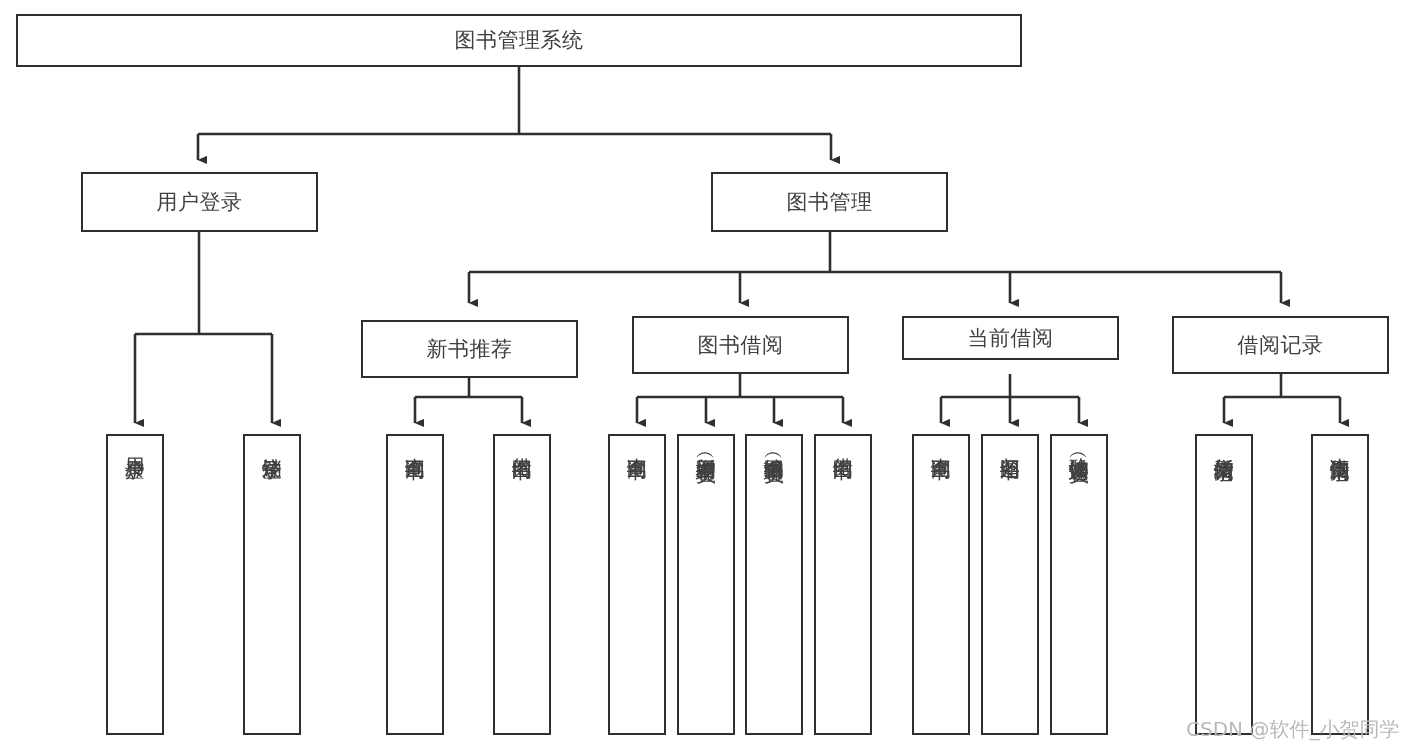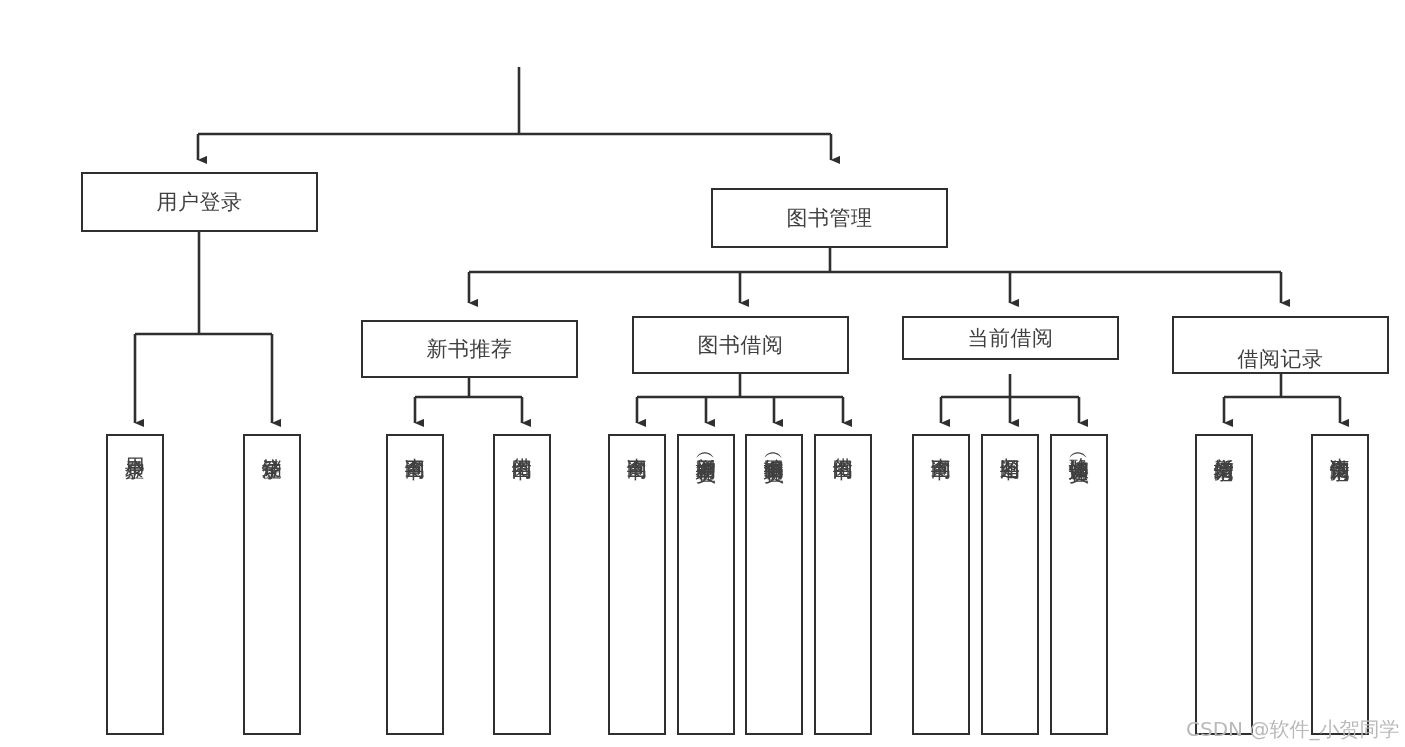--- a/index.html
+++ b/index.html
@@ -125,42 +125,45 @@
       <path d="M1010,397 L1010,423" marker-end="url(#arrowhead)"></path>
       <path d="M1079,397 L1079,423" marker-end="url(#arrowhead)"></path>
 
       <path d="M1281,374 L1281,397"></path>
       <path d="M1224,397 L1340,397"></path>
       <path d="M1224,397 L1224,423" marker-end="url(#arrowhead)"></path>
       <path d="M1340,397 L1340,423" marker-end="url(#arrowhead)"></path>
     </g>
   </svg>
 
+  <div class="node horizontal" style="left:16px; top:14px; width:1006px; height:53px;">
+    <span class="node-label">图书管理系统</span>
+  </div>
 
   <div class="node horizontal" style="left:81px; top:172px; width:237px; height:60px;">
     <span class="node-label">用户登录</span>
   </div>
 
-  <div class="node horizontal" style="left:711px; top:188px; width:237px; height:60px;">
+  <div class="node horizontal" style="left:711px; top:172px; width:237px; height:60px;">
     <span class="node-label">图书管理</span>
   </div>
 
   <div class="node horizontal" style="left:361px; top:320px; width:217px; height:58px;">
     <span class="node-label">新书推荐</span>
   </div>
 
   <div class="node horizontal" style="left:632px; top:316px; width:217px; height:58px;text-align:right;">
     <span class="node-label">图书借阅</span>
   </div>
 
   <div class="node horizontal" style="left:902px; top:316px; width:217px; height:44px;">
     <span class="node-label">当前借阅</span>
   </div>
 
-  <div class="node horizontal" style="left:1172px; top:316px; width:217px; height:58px;align-items:flex-end;">
+  <div class="node horizontal" style="left:1172px; top:316px; width:217px; height:58px;">
     <span class="node-label">借阅记录</span>
   </div>
 
   <div class="node vertical" style="left:106px; top:434px; width:58px; height:301px;">
     <span class="node-label">用户登录</span>
   </div>
 
   <div class="node vertical" style="left:243px; top:434px; width:58px; height:301px;">
     <span class="node-label">注销登录</span>
   </div>

